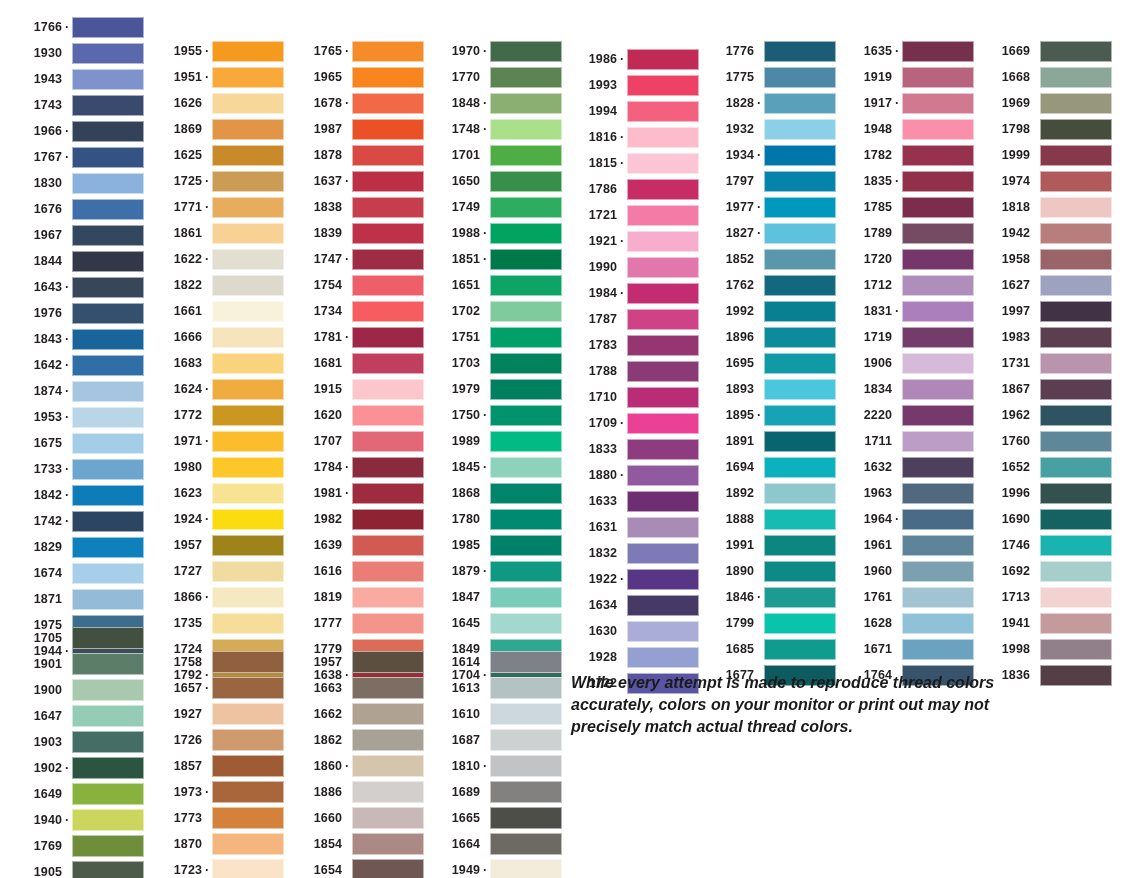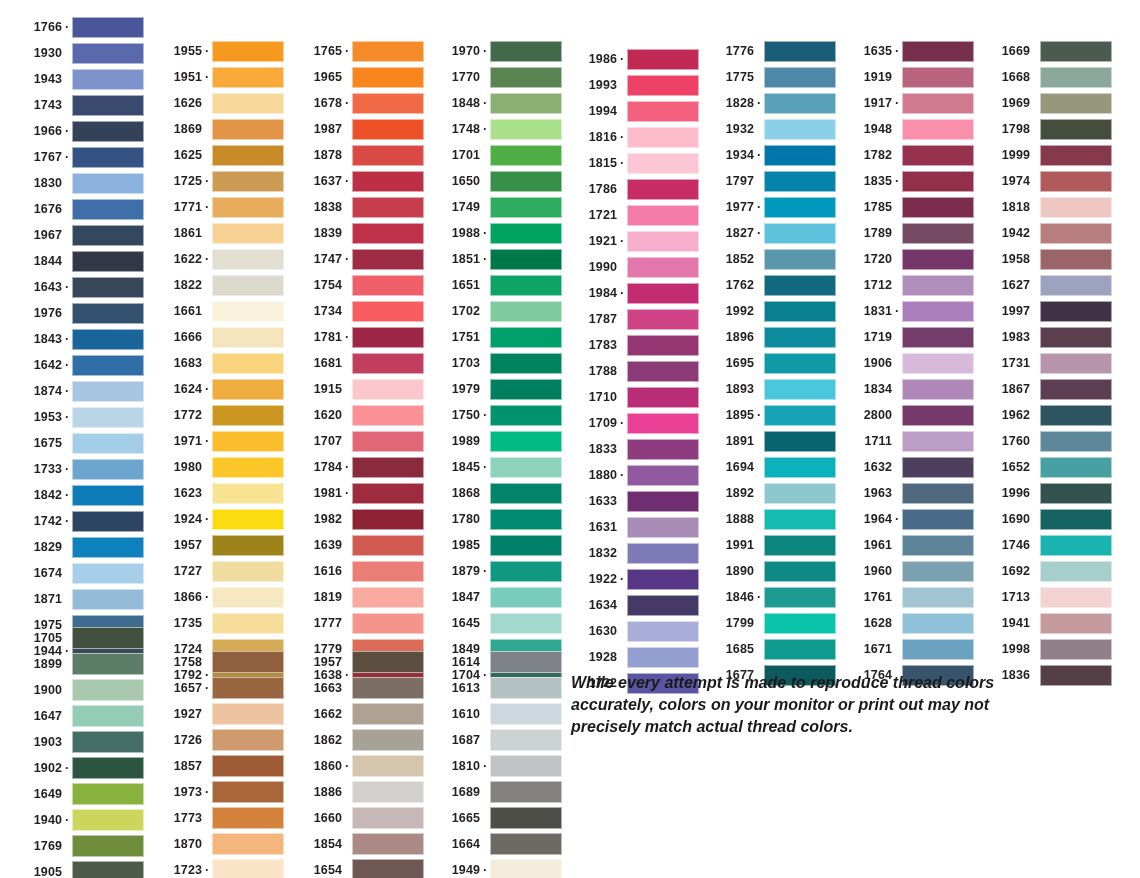--- a/index.html
+++ b/index.html
@@ -904,21 +904,21 @@
           <span class="code">1906</span>
           <span class="dot"></span>
           <div class="chip" style="background: rgb(215, 185, 218);"></div>
         </div>
         <div class="swrow">
           <span class="code">1834</span>
           <span class="dot"></span>
           <div class="chip" style="background: rgb(175, 135, 184);"></div>
         </div>
         <div class="swrow">
-          <span class="code">2800</span>
+          <span class="code">2220</span>
           <span class="dot"></span>
           <div class="chip" style="background: rgb(118, 57, 107);"></div>
         </div>
         <div class="swrow">
           <span class="code">1711</span>
           <span class="dot"></span>
           <div class="chip" style="background: rgb(187, 157, 198);"></div>
         </div>
         <div class="swrow">
           <span class="code">1632</span>
@@ -1095,21 +1095,21 @@
       </div>
     </div>
   <div class="band band-bottom" id="band-bottom" style="left: 0px; top: 625px;">
       <div class="col" style="position: absolute; left: 10px; top: 0px;">
         <div class="swrow">
           <span class="code">1705</span>
           <span class="dot"></span>
           <div class="chip" style="background: rgb(65, 80, 63);"></div>
         </div>
         <div class="swrow">
-          <span class="code">1899</span>
+          <span class="code">1901</span>
           <span class="dot"></span>
           <div class="chip" style="background: rgb(92, 125, 103);"></div>
         </div>
         <div class="swrow">
           <span class="code">1900</span>
           <span class="dot"></span>
           <div class="chip" style="background: rgb(168, 201, 173);"></div>
         </div>
         <div class="swrow">
           <span class="code">1647</span>

